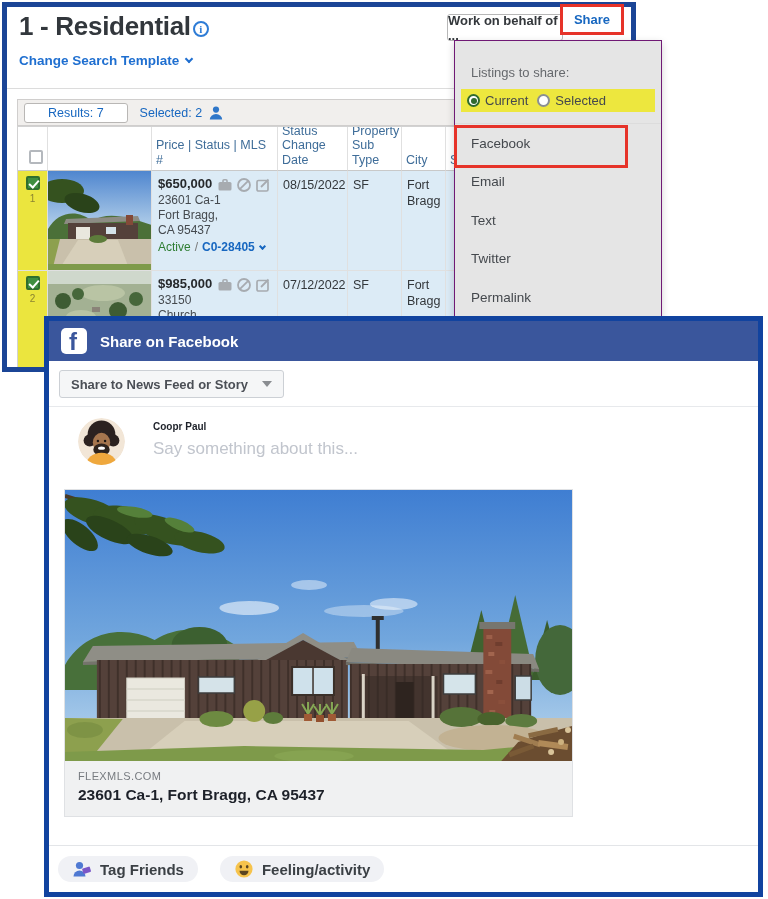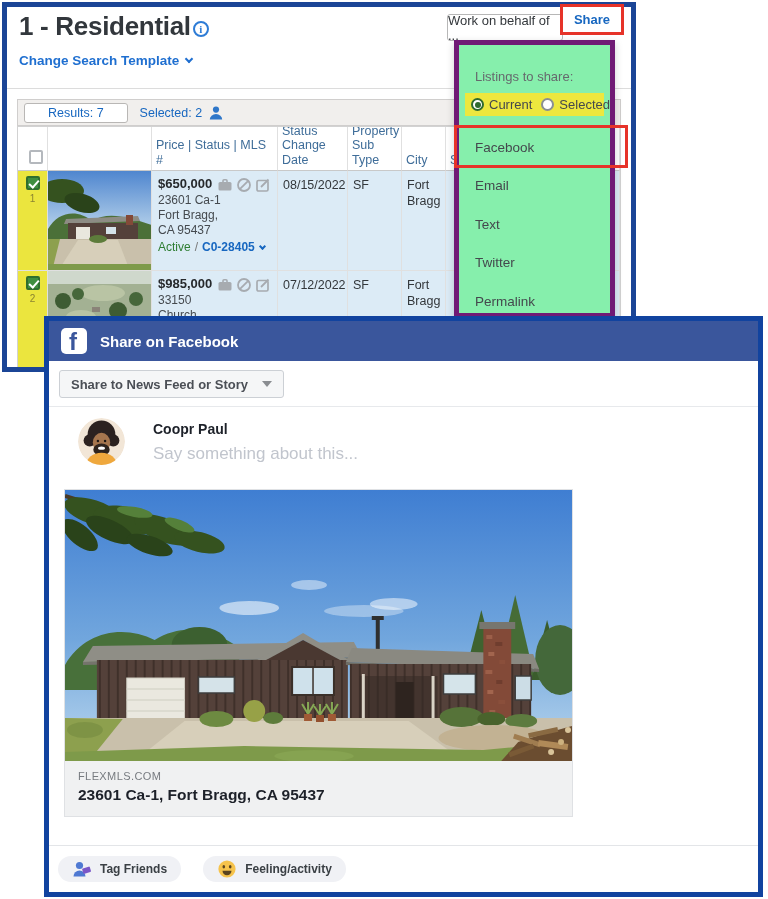--- a/index.html
+++ b/index.html
@@ -18,21 +18,21 @@
     color:#2e7cd6; font-size:11px; font-weight:bold; display:flex; align-items:center;
     justify-content:center; font-family:"Liberation Serif", serif; margin-top:4px; }
   .cst-link { position:absolute; left:12px; top:46px; color:#1f6fd0; font-size:13.5px;
     font-weight:bold; display:flex; align-items:center; gap:7px; cursor:pointer; }
   .chev { display:inline-block; width:6px; height:6px; border-right:2px solid currentColor;
     border-bottom:2px solid currentColor; transform:rotate(45deg); margin-top:-3px; }
   .chev.sm { width:5px; height:5px; }
 
   .behalf-btn { position:absolute; left:440px; top:7px; width:116px; height:27px;
     background:#fff; border:1px solid #b7b7b7; border-radius:3px; font-size:13px;
-    font-weight:normal; color:#33373b; display:flex; align-items:center; justify-content:center; }
+    font-weight:bold; color:#33373b; display:flex; align-items:center; justify-content:center; }
   .share-box { position:absolute; left:560px; top:4px; width:64px; height:31px;
     border:3px solid #e63329; background:#fff; display:flex; align-items:center;
     justify-content:center; z-index:7; }
   .share-label { color:#1767c0; font-size:13px; font-weight:bold; }
 
   .header-divider { position:absolute; left:0; top:81px; width:624px; height:1px; background:#dcdcdc; }
 
   .results-bar { position:absolute; left:10px; top:92px; width:604px; height:27px;
     background:#f1efed; border:1px solid #d0cecd; display:flex; align-items:center; gap:12px; padding:0 6px; }
   .results-chip { background:#fff; border:1px solid #b9b7b5; border-radius:3px;
@@ -61,22 +61,22 @@
   .price-line { display:flex; justify-content:space-between; align-items:flex-start; }
   .price-val { font-weight:bold; font-size:13px; color:#26292c; }
   .listing-icons { display:flex; gap:3px; margin-top:1px; }
   .status-line { margin-top:2px; font-size:12px; display:flex; align-items:center; gap:4px; flex-wrap:wrap; }
   .status-active { color:#2e7d32; font-weight:normal; }
   .status-sep { color:#777; }
   .mls-link { color:#1767c0; font-weight:bold; cursor:pointer; display:flex; align-items:center; gap:5px; }
   .plain-cell { padding:6px 5px; font-size:12.5px; color:#33373b; line-height:1.3; }
 
   
-  .share-dropdown { position:absolute; left:454px; top:40px; width:161px; height:278px;
-    background:#86efac; border:5px solid #701a75; box-shadow:0 3px 8px rgba(0,0,0,.18); z-index:5;
+  .share-dropdown { position:absolute; left:454px; top:40px; width:208px; height:278px;
+    background:#e5e5e5; border:1px solid #701a75; box-shadow:0 3px 8px rgba(0,0,0,.18); z-index:5;
     overflow:hidden; }
   .sd-heading { margin:24px 0 0 16px; color:#66696d; font-size:13px; }
   .sd-radio-row { margin:9px 6px 11px 6px; background:#ede73e; padding:4px 6px;
     display:flex; align-items:center; gap:5px; font-size:13px; color:#44484d; }
   .radio { width:13px; height:13px; border-radius:50%; background:#fff; border:2px solid #8a8f94; flex:none; }
   .radio.on { border-color:#2f6b2f; display:flex; align-items:center; justify-content:center; }
   .radio.on::after { content:""; width:6px; height:6px; border-radius:50%; background:#2f6b2f; }
   .sd-divider { height:1px; background:#dcdcdc; }
   .sd-item { height:38.5px; display:flex; align-items:center; padding-left:16px;
     font-size:13.5px; color:#44484d; cursor:pointer; }
@@ -95,33 +95,33 @@
 
   .shareto-row { height:46px; border-bottom:1px solid #e7e9ec; position:relative; }
   .shareto-btn { position:absolute; left:10px; top:9px; height:28px; background:#f5f6f7;
     border:1px solid #ccd0d5; border-radius:3px; display:flex; align-items:center; gap:14px;
     padding:0 11px; font-size:13px; font-weight:bold; color:#4b4f56; cursor:pointer; }
   .caret-down { width:0; height:0; border-left:5px solid transparent; border-right:5px solid transparent;
     border-top:6px solid #8a8d91; }
 
   .composer { display:flex; gap:28px; padding:11px 0 0 29px; }
   .avatar { width:47px; height:47px; border-radius:50%; overflow:hidden; flex:none; }
-  .composer-name { font-size:14px; font-weight:bold; color:#1d2129; margin-top:3px; }
+  .composer-name { font-size:10px; font-weight:bold; color:#1d2129; margin-top:3px; }
   .composer-ph { font-size:17px; color:#c1c5cd; margin-top:7px; }
 
   .preview-card { margin:24px 0 0 15px; width:509px; border:1px solid #dfe1e4; background:#f0f1f2; }
   .preview-photo svg { display:block; width:507px; height:271px; }
   .preview-footer { padding:9px 13px 12px 13px; }
   .preview-domain { font-size:11px; color:#777b80; letter-spacing:.4px; }
   .preview-headline { font-size:15.5px; font-weight:bold; color:#1d2129; margin-top:4px; }
 
   .fb-actionbar { position:absolute; left:0; right:0; bottom:0; height:47px;
     border-top:1px solid #e3e5e8; display:flex; align-items:center; gap:22px; padding-left:9px; background:#fff; }
   .pill { height:26px; border-radius:13px; background:#f0f1f5; display:flex; align-items:center;
-    gap:8px; padding:0 14px; font-size:12px; font-weight:bold; color:#3b4045; cursor:pointer; }
+    gap:8px; padding:0 14px; font-size:15px; font-weight:bold; color:#3b4045; cursor:pointer; }
   .pill svg { flex:none; }
 </style>
 </head>
 <body>
 
 <div class="page">
 
   <section class="mls-window">
     <div class="mls-inner">
 

